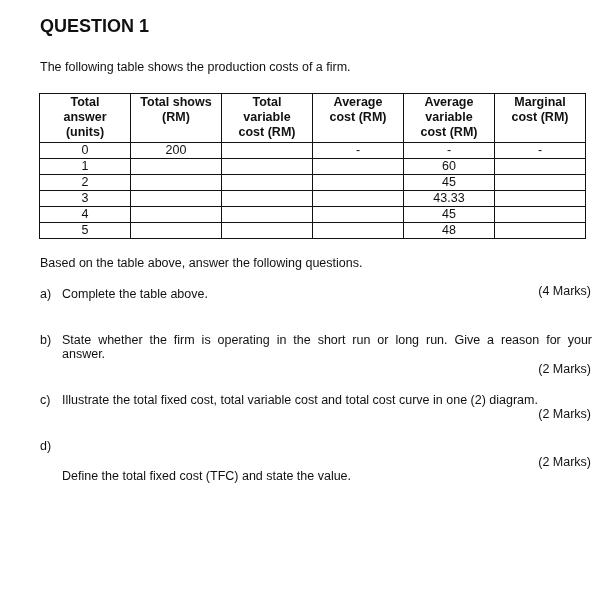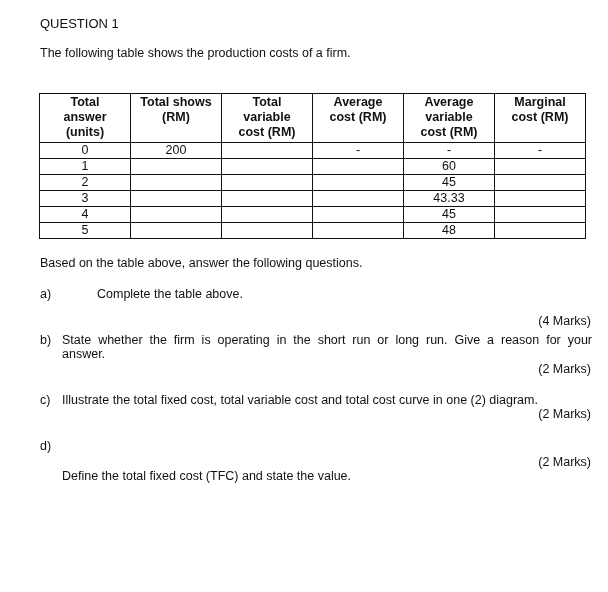--- a/index.html
+++ b/index.html
@@ -2,22 +2,22 @@
 <html><head>
   <meta charset="utf-8">
   <style>
     html, body { margin: 0; padding: 0; background: #ffffff; }
     body {
       width: 608px; height: 592px; position: relative; overflow: hidden;
       font-family: "Liberation Sans", sans-serif; color: #111;
       font-size: 12.5px;
     }
     .abs { position: absolute; white-space: nowrap; }
-    .title { left: 40px; top: 16px; font-weight: normal; font-size: 13px; }
-    .intro { left: 40px; top: 46px; }
+    .title { left: 40px; top: 16px; font-weight: bold; font-size: 18px; }
+    .intro { left: 40px; top: 60px; }
     table.cost {
       position: absolute; left: 39px; top: 93px;
       border-collapse: collapse; table-layout: fixed;
       width: 546px;
     }
     table.cost th, table.cost td {
       border: 1.2px solid #111;
       text-align: center; padding: 0;
       font-size: 12.5px;
       margin-top: 34px;
@@ -127,22 +127,22 @@
       <td></td>
       <td>48</td>
       <td></td>
     </tr>
   </tbody>
 </table>
 
 <div class="abs" style="left:40px; top:256px;">Based on the table above, answer the following questions.</div>
 
 <div class="q-label abs" style="top:287px;">a)</div>
-<div class="q-text abs" style="top:287px;margin-left:35px;">Complete the table above.</div>
-<div class="marks abs" style="top:314px;">(4 Marks)</div>
+<div class="q-text abs" style="top:287px;">Complete the table above.</div>
+<div class="marks abs" style="top:284px;">(4 Marks)</div>
 
 <div class="q-label abs" style="top:333px;">b)</div>
 <div class="q-text abs justify" style="top:333px;">State whether the firm is operating in the short run or long run. Give a reason for your</div>
 <div class="q-text abs" style="top:347px;">answer.</div>
 <div class="marks abs" style="top:362px;">(2 Marks)</div>
 
 <div class="q-label abs" style="top:393px;">c)</div>
 <div class="q-text abs" style="top:393px;">Illustrate the total fixed cost, total variable cost and total cost curve in one (2) diagram.</div>
 <div class="marks abs" style="top:407px;">(2 Marks)</div>
 

